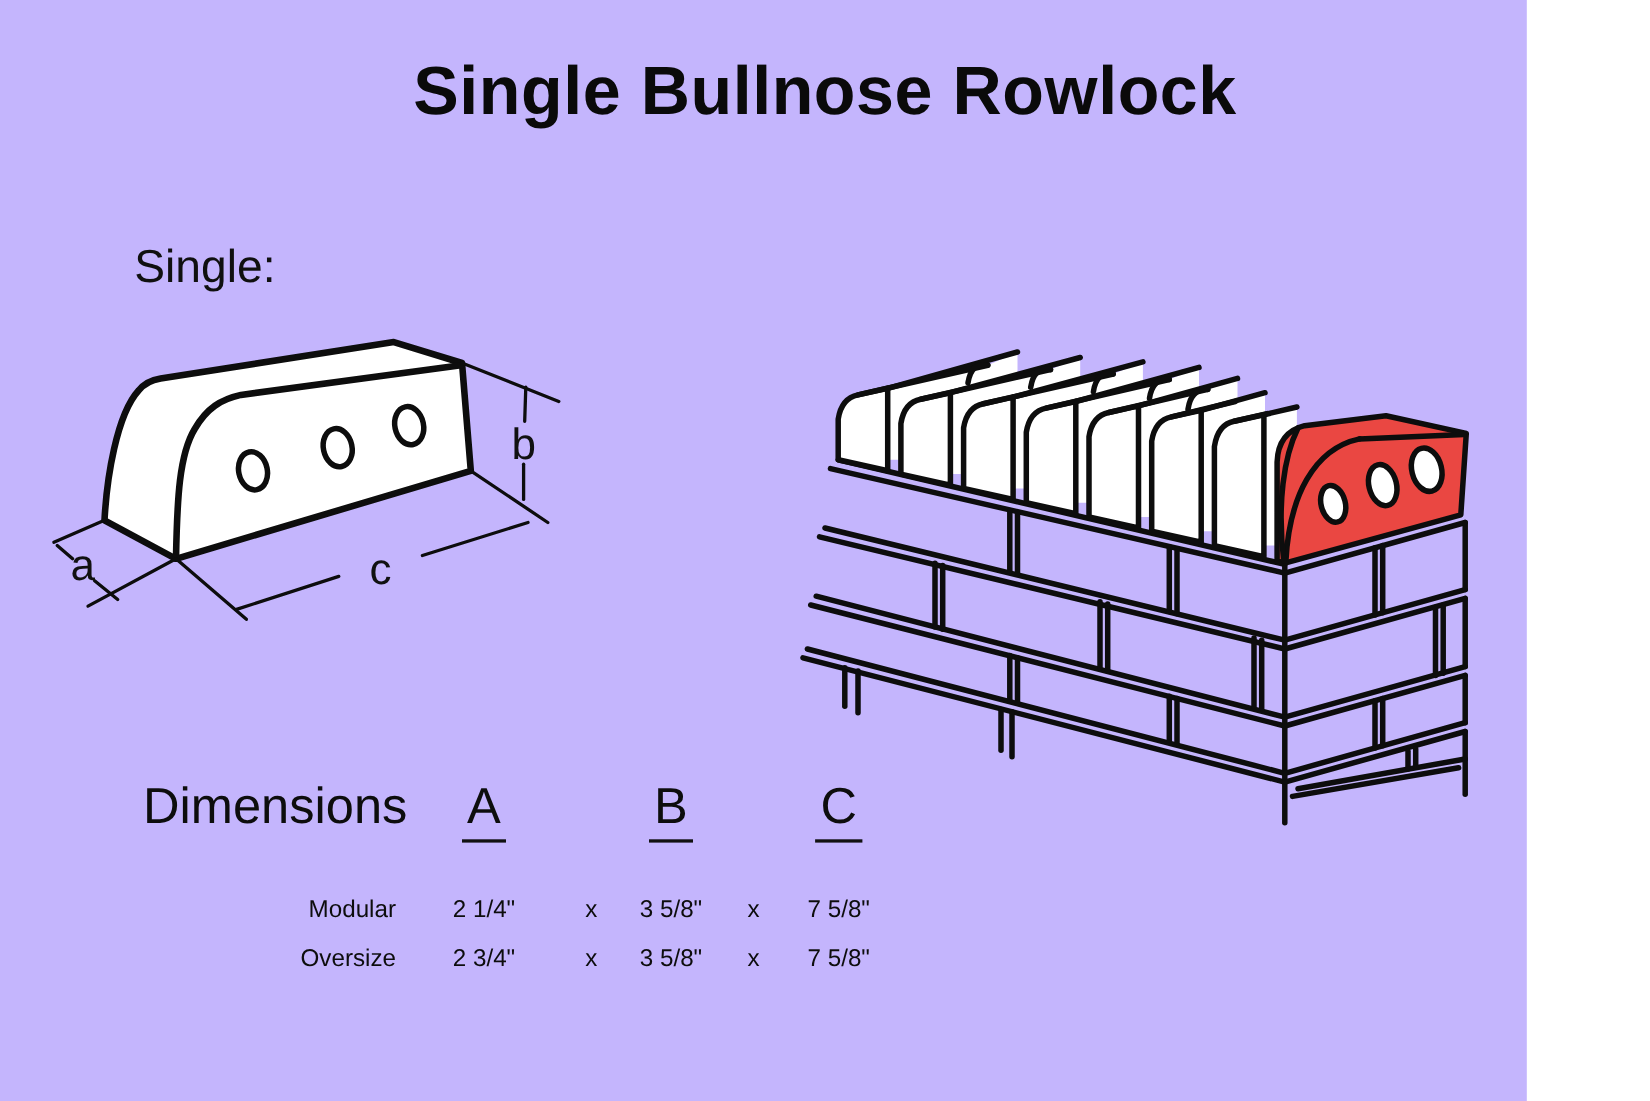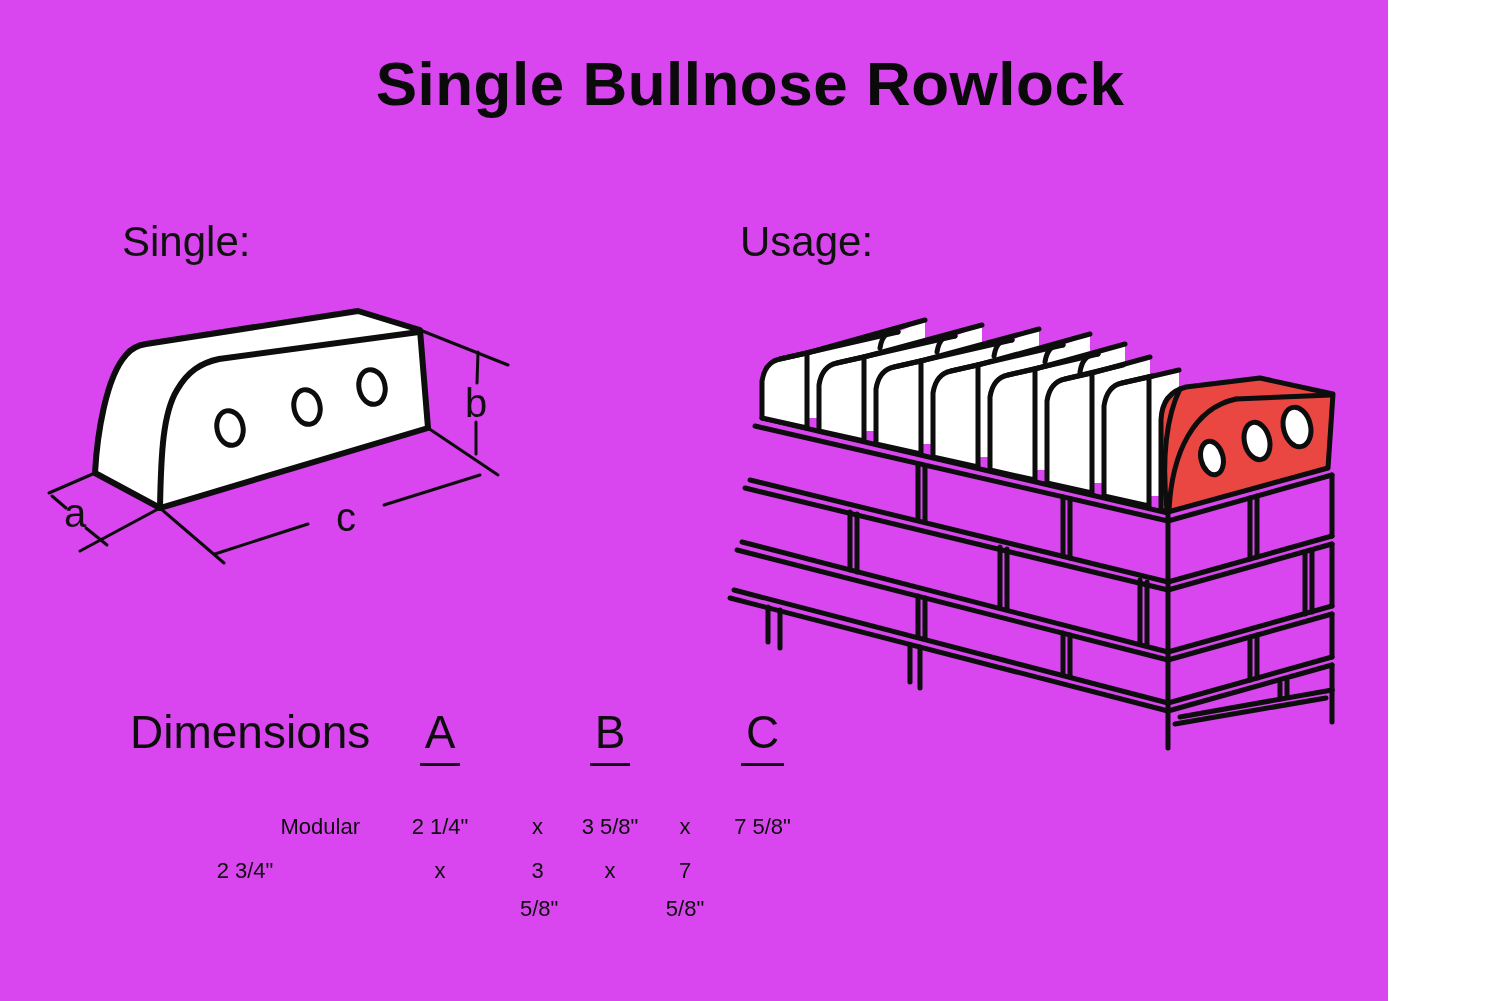--- a/index.html
+++ b/index.html
@@ -1,18 +1,18 @@
 <!DOCTYPE html>
 <html><head>
 <meta charset="utf-8">
 <style>
   * { margin:0; padding:0; box-sizing:border-box; }
   html,body { width:1500px; height:1001px; background:#ffffff;
               font-family:"Liberation Sans", sans-serif; color:#0d0d0d; overflow:hidden; }
-  .page { position:relative; width:1388px; height:1001px; background:#d946ef; }
+  .page { position:relative; width:1388px; height:1001px; background:#c4b5fd; }
 
   .title { position:absolute; top:48px; left:0; width:1500px; text-align:center;
            font-size:62px; font-weight:700; letter-spacing:0.5px; color:#0a0a0a; }
 
   .section-heading { position:absolute; font-size:42px; font-weight:400; color:#101010; }
   .piece-heading { left:122px; top:218px; }
   .usage-heading { left:740px; top:218px; }
 
   .piece-svg { position:absolute; left:40px; top:295px; }
   .usage-svg { position:absolute; left:720px; top:290px; }
@@ -33,21 +33,20 @@
   .cell-x { text-align:center; }
 </style>
 </head>
 <body>
 
 <div class="page">
 
   <div class="title">Single Bullnose Rowlock</div>
 
   <div class="section-heading piece-heading">Single:</div>
-  <div class="section-heading usage-heading">Usage:</div>
 
   <svg class="piece-svg" width="480" height="300" viewBox="0 0 480 300">
     <g fill="none" stroke="#0d0d0d" stroke-linecap="round" stroke-linejoin="round">
 
       <path stroke-width="6" d="M 55 178
                C 57 140 66 82 86 60
                Q 93 51 106 49
                L 318 16
                L 380 35
                L 388 133
@@ -243,20 +242,21 @@
 
     <div class="dims-rows">
 
       <div class="cell-name">Modular</div>
       <div class="cell-val">2 1/4"</div>
       <div class="cell-x">x</div>
       <div class="cell-val">3 5/8"</div>
       <div class="cell-x">x</div>
       <div class="cell-val">7 5/8"</div>
 
+      <div class="cell-name">Oversize</div>
       <div class="cell-val">2 3/4"</div>
       <div class="cell-x">x</div>
       <div class="cell-val">3 5/8"</div>
       <div class="cell-x">x</div>
       <div class="cell-val">7 5/8"</div>
     </div>
   </div>
 
 </div>
 

